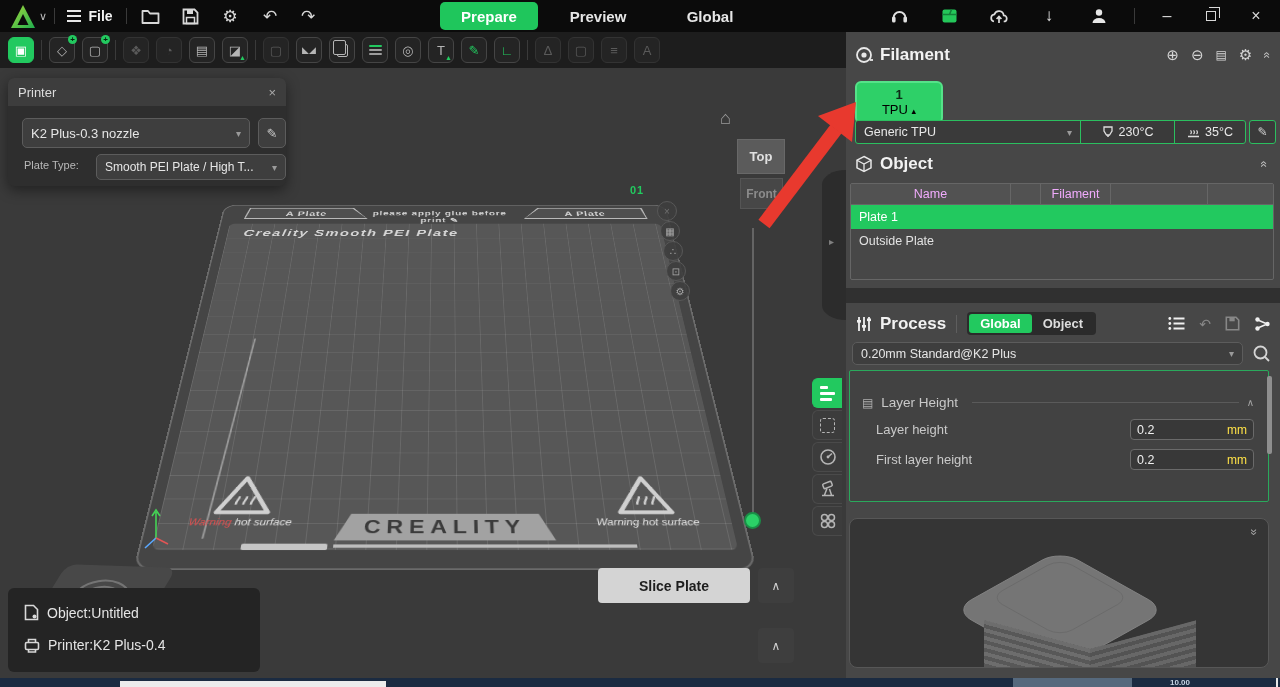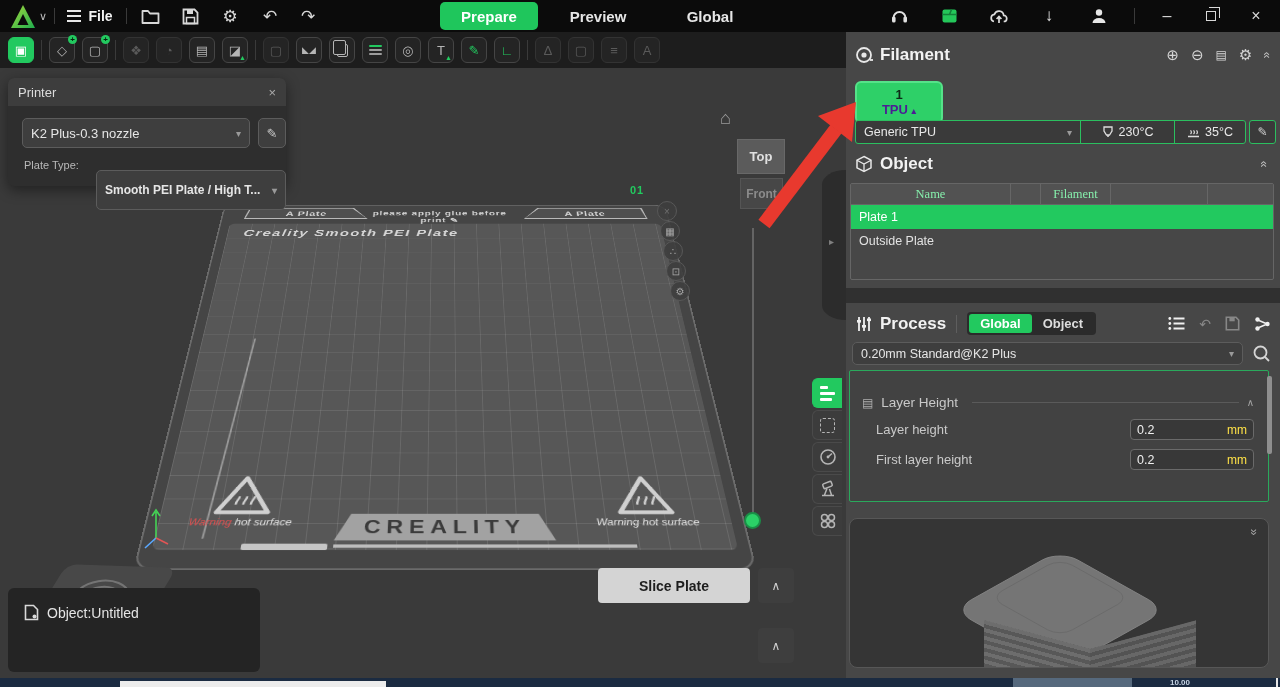--- a/index.html
+++ b/index.html
@@ -112,21 +112,21 @@
 .printer-panel .hd { height:28px; background:#3d3d3d; border-radius:6px 6px 0 0; display:flex; align-items:center;
   padding:0 10px; color:#dcdcdc; font-size:13px; }
 .printer-panel .hd .x { margin-left:auto; color:#aaa; font-size:13px; }
 .combo { display:flex; align-items:center; background:#3e3e3e; border:1px solid #5c5c5c; border-radius:5px;
   color:#e6e6e6; font-size:13px; padding:0 8px; }
 .combo .arr { margin-left:auto; color:#9a9a9a; font-size:10px; }
 .pp-row1 { position:absolute; left:14px; top:40px; width:228px; height:30px; }
 .pp-edit { position:absolute; left:250px; top:40px; width:28px; height:30px; display:flex; align-items:center;
   justify-content:center; background:#3e3e3e; border:1px solid #5c5c5c; border-radius:5px; color:#c9c9c9; font-size:13px; }
 .pp-row2-label { position:absolute; left:16px; top:81px; color:#b9b9b9; font-size:11px; }
-.pp-row2 { position:absolute; left:88px; top:92px; width:190px; height:40px; font-size:12px;font-weight:bold; }
+.pp-row2 { position:absolute; left:88px; top:76px; width:190px; height:26px; font-size:12px; }
 
 
 .info-box { position:absolute; left:8px; top:520px; width:252px; height:84px; background:#242424;
   border-radius:6px; z-index:9; color:#e4e4e4; font-size:14px; }
 .info-box .row { display:flex; align-items:center; gap:8px; margin:16px 0 0 16px; }
 
 
 .act-btn { position:absolute; width:152px; height:35px; background:#d4d4d4; border-radius:4px; display:flex;
   align-items:center; justify-content:center; font-weight:bold; font-size:14px; color:#1e1e1e; z-index:9; }
 .act-caret { position:absolute; width:36px; height:35px; background:#3e3e3e; border-radius:4px; display:flex;
@@ -135,35 +135,35 @@
 
 .panel { position:absolute; left:846px; top:32px; width:434px; height:646px; background:#474747; z-index:12; }
 .sec-title { display:flex; align-items:center; gap:7px; color:#f2f2f2; font-weight:bold; font-size:17px; }
 .chev-up { display:inline-block; transform:rotate(90deg); color:#c0c0c0; font-size:12px; }
 .chev-dbl-down { display:inline-block; transform:rotate(90deg); color:#a8a8a8; font-size:12px; }
 .fil-head { position:absolute; left:9px; top:13px; right:9px; display:flex; align-items:center; }
 .fil-head .ics { margin-left:auto; display:flex; align-items:center; gap:12px; color:#d5d5d5; font-size:15px; }
 .tpu-btn { position:absolute; left:9px; top:49px; width:88px; height:43px; background:#2ed068; border:2px solid #55e289;
   border-radius:6px; display:flex; flex-direction:column; align-items:center; justify-content:center; line-height:1.15; }
 .tpu-btn .n { color:#0d2a17; font-size:13px; font-weight:bold; }
-.tpu-btn .t { color:#4c1d95; font-size:13px; font-weight:bold; }
+.tpu-btn .t { color:#000000; font-size:13px; font-weight:normal; }
 .tpu-btn .t i { font-style:normal; font-size:9px; }
 .fil-row { position:absolute; left:9px; top:88px; height:24px; display:flex; }
 .fil-seg { display:flex; height:24px; border:1px solid #2bbf5f; border-radius:3px; background:#3a3a3a; overflow:hidden; }
 .fil-seg > div { display:flex; align-items:center; padding:0 8px; color:#e8e8e8; font-size:12.5px; border-right:1px solid #2bbf5f; gap:5px; }
 .fil-seg > div:last-child { border-right:none; }
 .fil-preset { width:225px; } .fil-preset .arr { margin-left:auto; color:#9a9a9a; font-size:10px; }
 .fil-nozzle { width:94px; justify-content:center; } .fil-bed { width:70px; justify-content:center; }
 .fil-edit { width:27px; height:24px; margin-left:3px; border:1px solid #2bbf5f; border-radius:3px; background:#3a3a3a;
   display:flex; align-items:center; justify-content:center; color:#d5d5d5; font-size:12px; }
 .obj-head { position:absolute; left:9px; top:122px; right:12px; display:flex; align-items:center; }
 .obj-table { position:absolute; left:4px; top:151px; width:424px; height:97px; border:1px solid #666; border-radius:2px; }
 .obj-thead { display:flex; height:21px; background:#525252; border-bottom:1px solid #666; }
-.obj-thead span { display:flex; align-items:center; justify-content:center; color:#86efac; font-size:12.5px;
-  border-right:1px solid #666;font-family:Liberation Serif, serif; }
+.obj-thead span { display:flex; align-items:center; justify-content:center; color:#f0abfc; font-size:12.5px;
+  border-right:1px solid #666; }
 .obj-thead span:last-child { border-right:none; }
 .c1{width:160px;} .c2{width:30px;} .c3{width:70px;} .c4{width:97px;} .c5{flex:1;}
 .obj-row { height:24px; display:flex; align-items:center; padding-left:8px; color:#e2e2e2; font-size:12.5px; }
 .obj-row.sel { background:#22c95f; color:#fff; }
 .panel-gap { position:absolute; left:0; top:256px; width:434px; height:15px; background:#303030; }
 .proc-head { position:absolute; left:9px; top:280px; right:9px; display:flex; align-items:center; }
 .proc-sep { width:1px; height:18px; background:#5e5e5e; margin:0 10px; }
 .scope { display:flex; background:#2b2b2b; border-radius:4px; padding:2px; }
 .scope .sc { padding:2px 11px; font-size:13px; font-weight:bold; color:#ddd; border-radius:3px; }
 .scope .sc.on { background:#22c95f; color:#fff; }
@@ -512,20 +512,27 @@
     </div>
 
     <div class="info-box">
       <div class="row">
         <svg class="mini" width="15" height="17" viewBox="0 0 15 17">
             <path d="M1.5 1.5 h8 l4 4 v10 h-12 z" fill="none" stroke="#d8d8d8" stroke-width="1.6"></path>
             <circle cx="10.5" cy="12.5" r="2" fill="#d8d8d8"></circle>
           </svg>
         <span>Object:Untitled</span>
       </div>
+      <div class="row">
+        <svg class="mini" width="16" height="15" viewBox="0 0 16 15">
+            <rect x="1.5" y="4.5" width="13" height="7" rx="1.2" fill="none" stroke="#d8d8d8" stroke-width="1.6"></rect>
+            <path d="M4.5 4.5 v-3 h7 v3 M4.5 11.5 v2.5 h7 v-2.5" fill="none" stroke="#d8d8d8" stroke-width="1.6"></path>
+          </svg>
+        <span>Printer:K2 Plus-0.4</span>
+      </div>
     </div>
 
     <div class="act-btn" style="left:598px;top:500px;">Slice Plate</div>
     <div class="act-caret" style="left:758px;top:500px;">
         <span>∧</span>
       </div>
     <div class="act-caret" style="left:758px;top:560px;">
         <span>∧</span>
       </div>
   </div>

